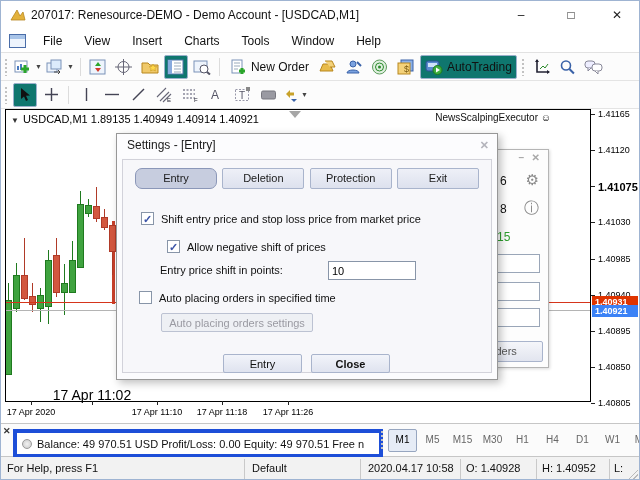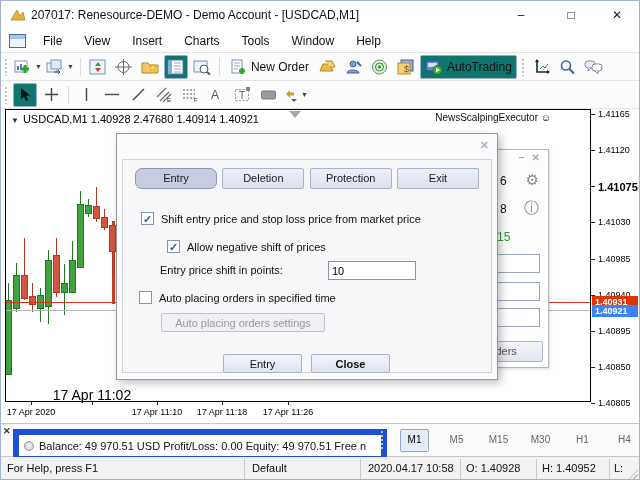--- a/index.html
+++ b/index.html
@@ -62,27 +62,27 @@
     font-size:11px;line-height:12px;text-align:center;color:#3d55a8;font-weight:bold;box-sizing:border-box;}
   .fieldlabel{position:absolute;font-size:11px;color:#111;}
   .dlg-input{position:absolute;left:205px;top:101px;width:80px;height:15px;border:1px solid #8895a8;font-size:11px;
     font-family:"Liberation Sans",sans-serif;padding:1px 3px;}
   .dlg-btn{position:absolute;height:19px;font-size:11px;color:#111;text-align:center;line-height:18px;
     background:linear-gradient(#f2f4fa,#dfe3ef);border:1px solid #a9b4cc;border-radius:2px;box-sizing:border-box;}
   .dlg-btn.disabled{color:#9a9aa2;background:#eef0f4;border-color:#bcc2d2;}
   
   .term-strip{position:absolute;left:0;top:422px;width:100%;height:34px;background:#fbfbfb;border-top:1px solid #c6c6c6;border-bottom:1px solid #c6c6c6;box-sizing:border-box;}
   .term-close{position:absolute;left:2px;top:2px;font-size:9px;color:#333;font-weight:bold;}
-  .bal-box{position:absolute;left:12px;top:5px;width:362px;height:21px;border:6px solid #1d4ed8;background:#fff;
+  .bal-box{position:absolute;left:12px;top:5px;width:362px;height:21px;border:4px solid #1d4ed8;background:#fff;
     display:flex;align-items:center;overflow:hidden;white-space:nowrap;}
   .led{width:8px;height:8px;border-radius:50%;border:1px solid #9a9a9a;background:radial-gradient(#f2f2f2,#c8c8c8);margin:0 5px 0 5px;flex:0 0 auto;}
   .bal-text{font-size:11px;color:#111;}
   .tf-grip{position:absolute;left:379px;top:6px;width:5px;height:20px;background-image:radial-gradient(#c2c2c2 1px,transparent 1.1px);background-size:4px 4px;}
   .tf-bar{position:absolute;left:387px;top:5px;display:flex;}
-  .tf{width:27px;height:21px;font-size:10px;color:#666;text-align:center;line-height:20px;border:1px solid transparent;border-radius:2px;margin-right:1px;margin-left:12px;}
+  .tf{width:27px;height:21px;font-size:10px;color:#666;text-align:center;line-height:20px;border:1px solid transparent;border-radius:2px;margin-right:1px;}
   .tf.active{color:#000;border:1px solid #97a6c0;background:#e6ecf6;}
   
   .statusbar{position:absolute;left:0;top:456px;width:100%;height:24px;background:#f2f2f2;}
   .sb-text{position:absolute;top:5px;font-size:11px;color:#111;white-space:nowrap;}
   .sb-div{position:absolute;top:2px;width:1px;height:20px;background:#c9c9c9;}
   .sizegrip{position:absolute;right:1px;bottom:1px;width:13px;height:13px;
     background:repeating-linear-gradient(135deg,transparent,transparent 2px,#b9b9b9 2px,#b9b9b9 3px);
     clip-path:polygon(100% 0,100% 100%,0 100%);}
   .ic{display:block;}
 </style>
@@ -332,21 +332,21 @@
       <div style="position: absolute; left: 111px; top: 223.783px; width: 1px; height: 50.575px; background: rgb(176, 58, 40);"></div>
       <div style="position: absolute; left: 108px; top: 223.783px; width: 5px; height: 24.8861px; background: rgb(210, 87, 63); border: 1px solid rgb(176, 58, 40);"></div>
       <div style="position: absolute; left: 5px; top: 301px; width: 584px; height: 1px; background: rgb(214, 53, 27);"></div>
       <div style="position: absolute; left: 5px; top: 309px; width: 584px; height: 1px; background: rgb(180, 180, 180);"></div>
     </div>
   <div class="cb-top"></div>
   <div class="cb-bot"></div>
   <div class="cb-left"></div>
   <div class="cb-right"></div>
   <div class="chart-header">
-    <span class="hdr-caret">▼</span><span>USDCAD,M1  1.40928 2.47680 1.40914 1.40921</span>
+    <span class="hdr-caret">▼</span><span>USDCAD,M1  1.89135 1.40949 1.40914 1.40921</span>
   </div>
   <div class="ea-label">
     <span>NewsScalpingExecutor</span>
     <span>☺</span>
   </div>
   <div class="shift-marker"></div>
   <div id="price-axis">
       <div style="position: absolute; left: 590px; top: 113px; width: 4px; height: 1px; background: rgb(34, 34, 34);"></div>
       <div style="position: absolute; left: 597px; top: 108px; font-size: 9px; color: rgb(0, 0, 0);">1.41165</div>
       <div style="position: absolute; left: 590px; top: 149.125px; width: 4px; height: 1px; background: rgb(34, 34, 34);"></div>
@@ -389,20 +389,23 @@
     <span class="ea-num" style="top:52px;">8</span>
     <span class="ea-ic" style="top:49px;">ⓘ</span>
     <span class="ea-num" style="top:80px;left:55px;color:#2e9e2e;">15</span>
     <span class="ea-input" style="top:104px;"></span>
     <span class="ea-input" style="top:132px;"></span>
     <span class="ea-input" style="top:158px;"></span>
     <span class="orders-btn">Orders</span>
   </div>
 
   <div class="dialog">
+    <div class="dlg-title">
+      <span>Settings - [Entry]</span>
+    </div>
     <span class="dlg-close">✕</span>
     <div class="dlg-body">
       <div class="dlg-tabs">
         <span class="tab active">Entry</span>
         <span class="tab">Deletion</span>
         <span class="tab">Protection</span>
         <span class="tab">Exit</span>
       </div>
       <div class="cbrow" style="left:18px;top:52px;">
         <span class="cb">✓</span>
@@ -411,21 +414,21 @@
       <div class="cbrow" style="left:44px;top:80px;">
         <span class="cb">✓</span>
         <span>Allow negative shift of prices</span>
       </div>
       <span class="fieldlabel" style="left:37px;top:104px;">Entry price shift in points:</span>
       <input class="dlg-input" value="10" style="">
       <div class="cbrow" style="left:16px;top:131px;">
         <span class="cb"></span>
         <span>Auto placing orders in specified time</span>
       </div>
-      <span class="dlg-btn disabled" style="left:38px;top:153px;width:164px;">Auto placing orders settings</span>
+      <span class="dlg-btn disabled" style="left:38px;top:153px;width:152px;">Auto placing orders settings</span>
       <span class="dlg-btn" style="left:100px;top:194px;width:79px;">Entry</span>
       <span class="dlg-btn" style="left:188px;top:194px;width:79px;font-weight:bold;">Close</span>
     </div>
   </div>
 
   <div class="term-strip">
     <span class="term-close">✕</span>
     <div class="bal-box">
       <span class="led"></span>
       <span class="bal-text">Balance: 49 970.51 USD   Profit/Loss: 0.00   Equity: 49 970.51   Free n</span>

